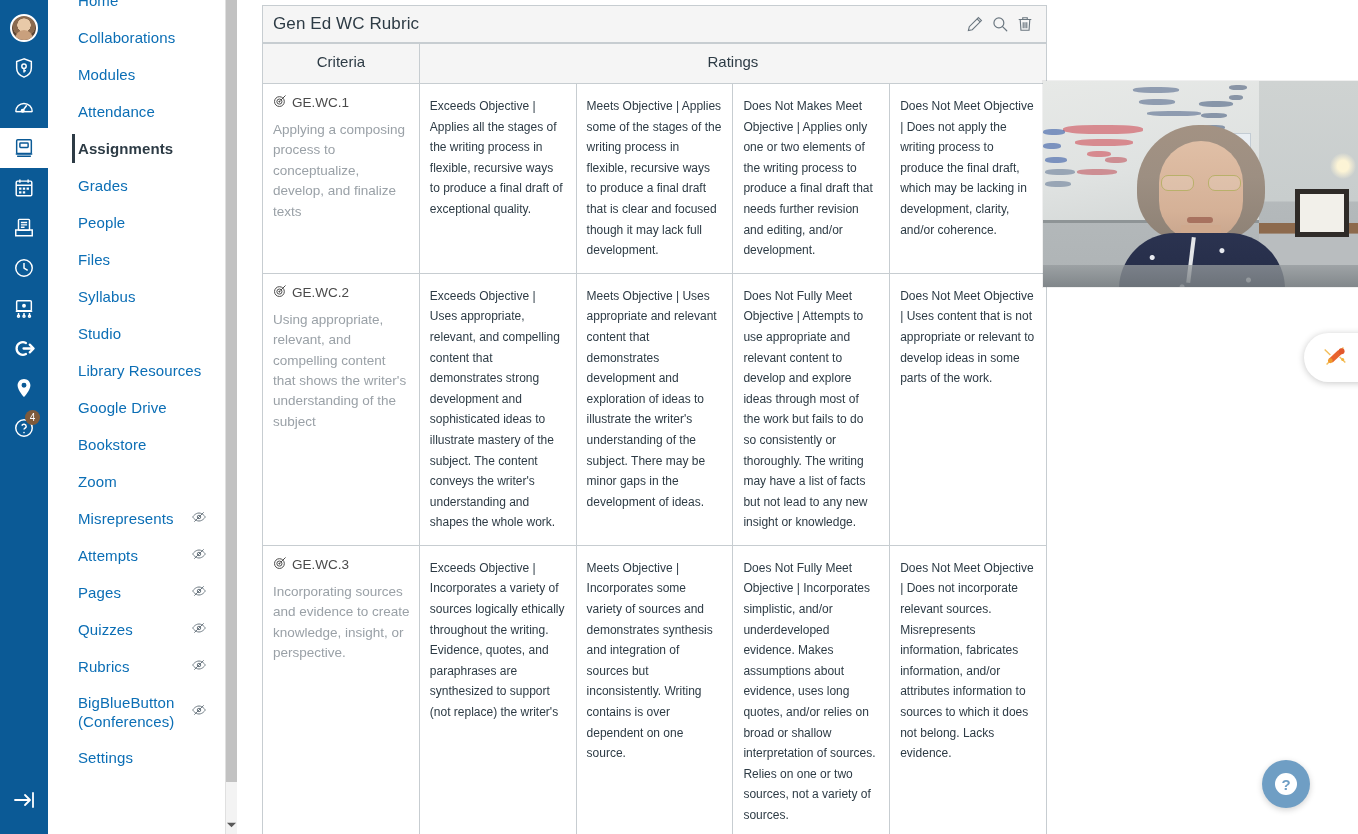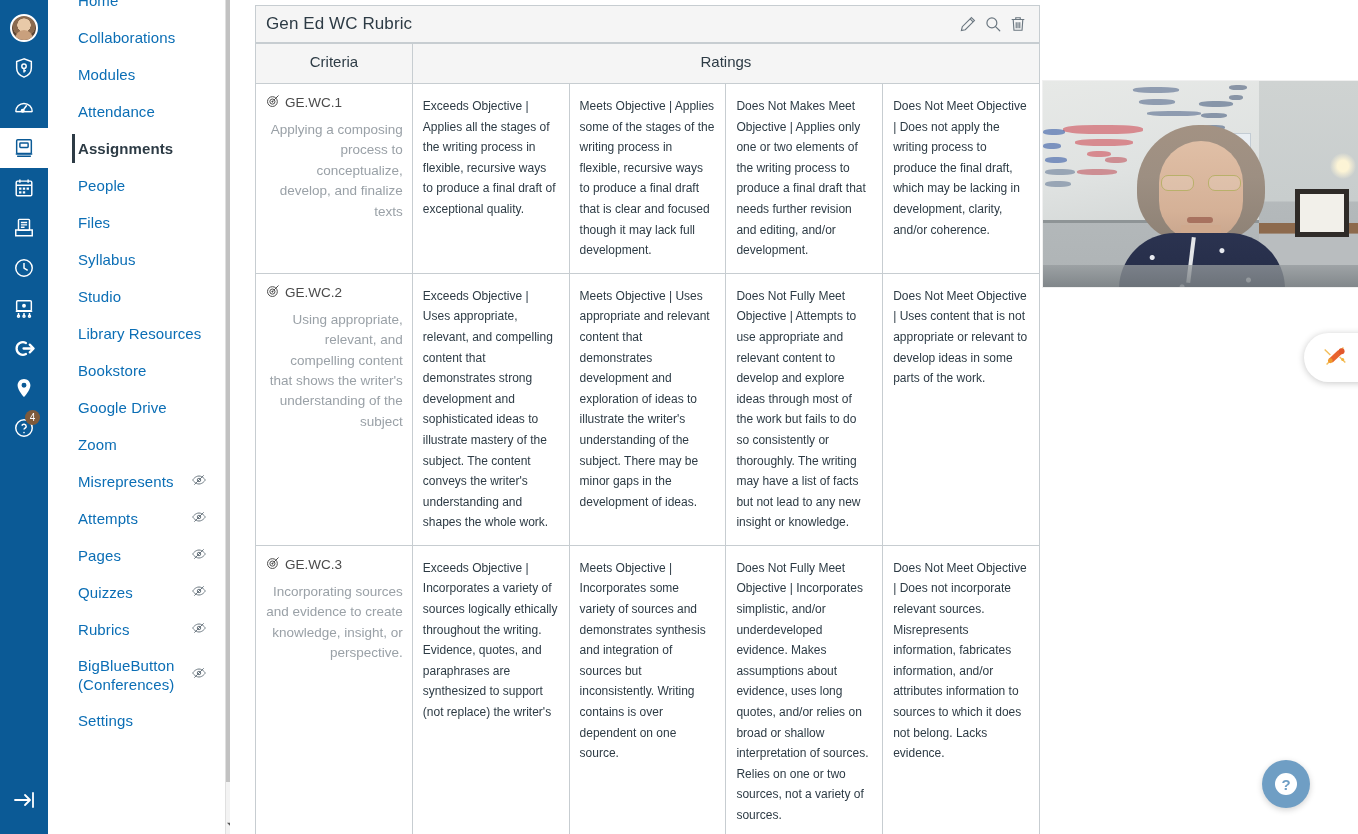--- a/index.html
+++ b/index.html
@@ -125,21 +125,21 @@
     position: absolute;
     left: 225px; top: 815px;
     width: 13px; height: 19px;
     display: flex; align-items: center; justify-content: center;
     color: #5a5a5a;
   }
 
   
   #content {
     position: absolute;
-    left: 230px; top: 0;
+    left: 237px; top: 0;
     width: 1119px; height: 834px;
     background: #ffffff;
     overflow: hidden;
   }
 
   .rubric-box {
     position: absolute;
     left: 25px; top: 5px;
     width: 785px;
   }
@@ -186,21 +186,20 @@
     display: flex; align-items: center; gap: 5px;
     color: #4a4a4a;
     font-size: 13.5px;
     margin-bottom: 9px;
     white-space: nowrap;
   }
   .crit-desc {
     color: #9aa1a7;
     font-size: 13.5px;
     line-height: 20.4px;
-    text-align: right;
   }
   td.rating-cell {
     padding: 12px 11px 12px 10px;
     color: #2d3b45;
     font-size: 12px;
     line-height: 20.6px;
   }
 
   
   #video {
@@ -452,39 +451,42 @@
       <li class="cnav-item">
         <span class="cnav-label">Modules</span>
       </li>
       <li class="cnav-item">
         <span class="cnav-label">Attendance</span>
       </li>
       <li class="cnav-item active">
         <span class="cnav-label">Assignments</span>
       </li>
       <li class="cnav-item">
+        <span class="cnav-label">Grades</span>
+      </li>
+      <li class="cnav-item">
         <span class="cnav-label">People</span>
       </li>
       <li class="cnav-item">
         <span class="cnav-label">Files</span>
       </li>
       <li class="cnav-item">
         <span class="cnav-label">Syllabus</span>
       </li>
       <li class="cnav-item">
         <span class="cnav-label">Studio</span>
       </li>
       <li class="cnav-item">
         <span class="cnav-label">Library Resources</span>
       </li>
       <li class="cnav-item">
+        <span class="cnav-label">Google Drive</span>
+      </li>
+      <li class="cnav-item">
         <span class="cnav-label">Bookstore</span>
-      </li>
-      <li class="cnav-item">
-        <span class="cnav-label">Google Drive</span>
       </li>
       <li class="cnav-item">
         <span class="cnav-label">Zoom</span>
       </li>
       <li class="cnav-item">
         <span class="cnav-label">Misrepresents</span>
         <span class="eye-off">
           <svg width="16" height="16" viewBox="0 0 24 24" fill="none" stroke="currentColor" stroke-width="1.5">
             <path d="M2.5 12s3.8-6 9.5-6 9.5 6 9.5 6-3.8 6-9.5 6-9.5-6-9.5-6z"></path>
             <circle cx="12" cy="12" r="2.6"></circle>

